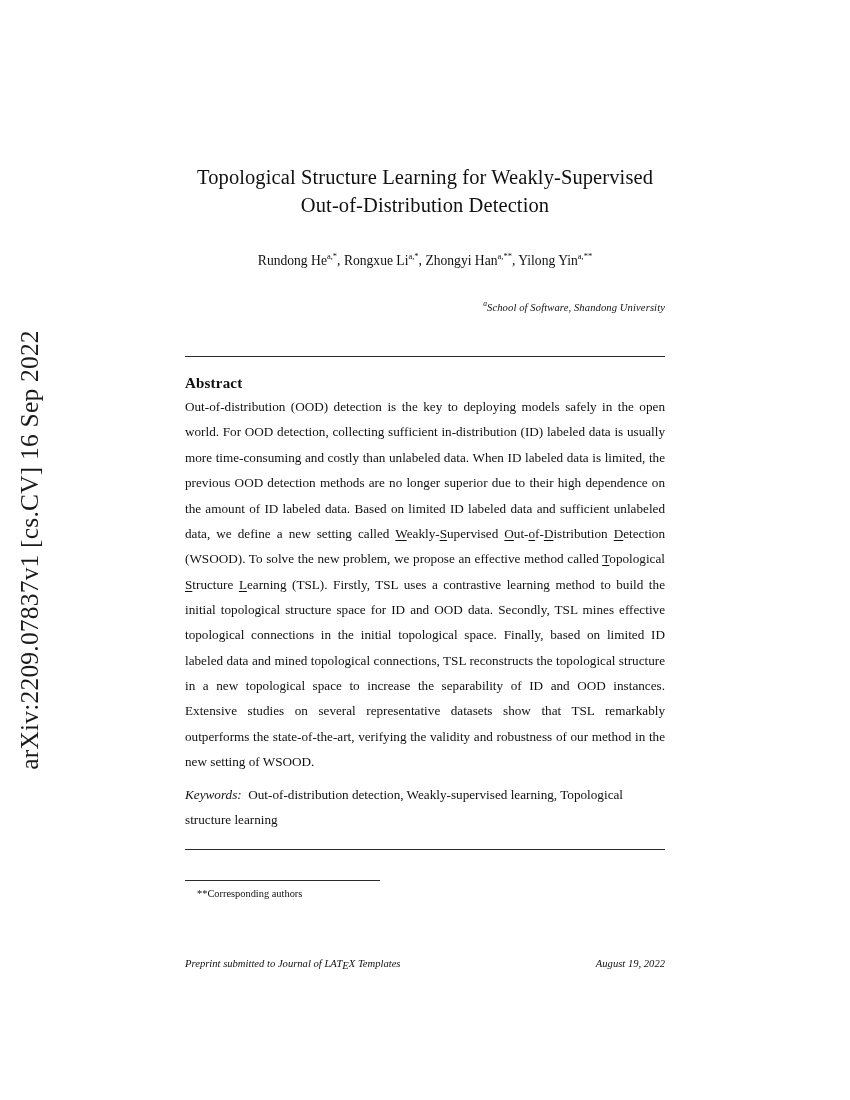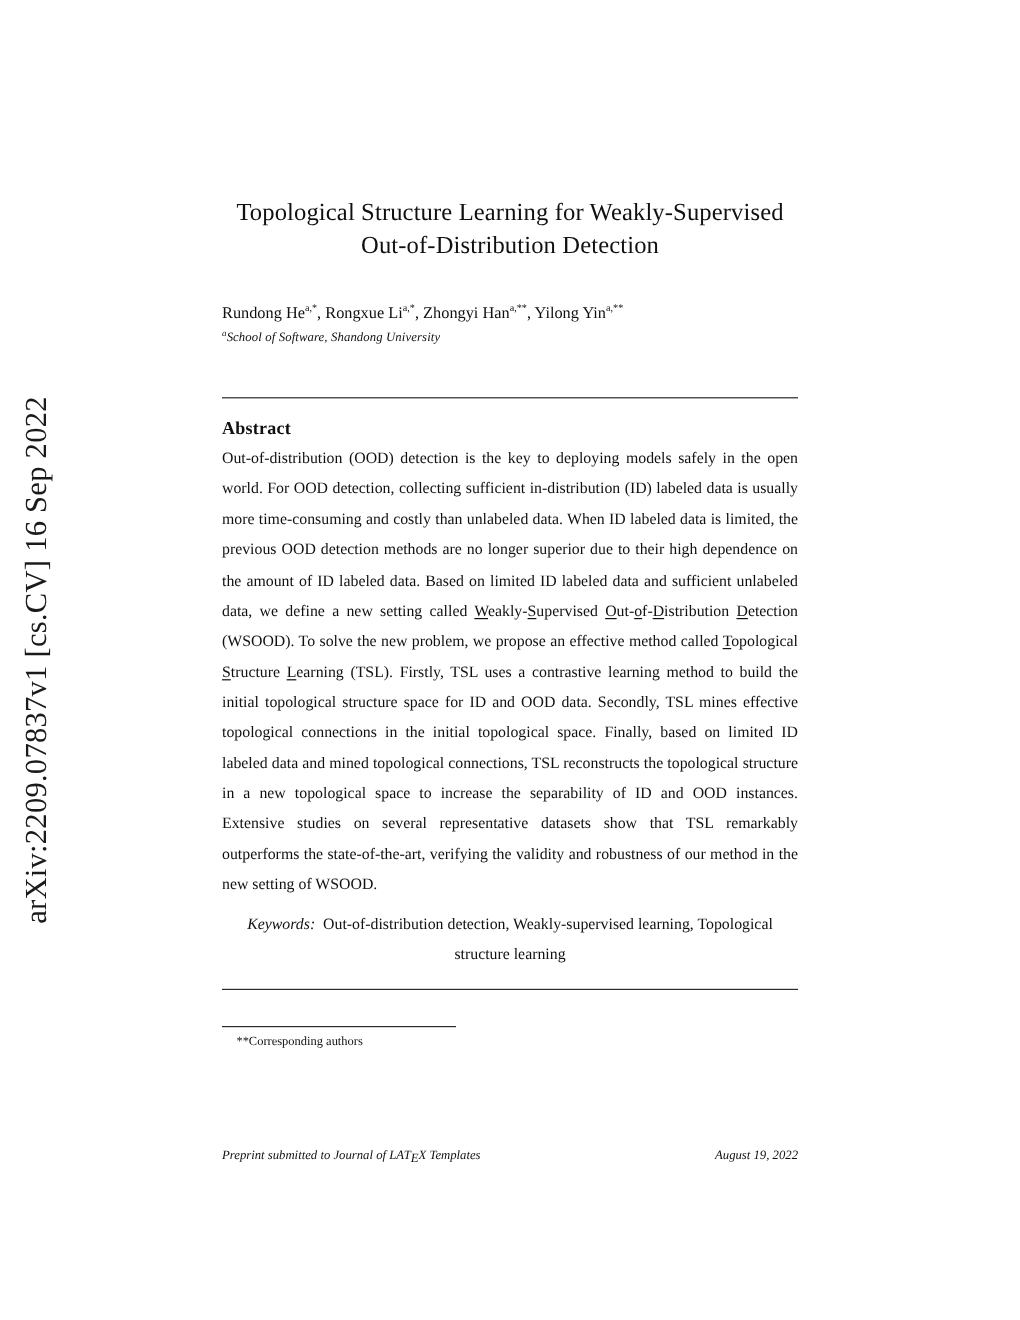--- a/index.html
+++ b/index.html
@@ -50,32 +50,32 @@
   .title {
     margin-top: 163px;
     text-align: center;
     font-size: 20.5px;
     line-height: 1.38;
     letter-spacing: 0.1px;
   }
 
   .authors {
     margin-top: 31px;
-    text-align: left;
+    text-align: center;
     font-size: 13.6px;
     line-height: 1.4;
   }
   .authors sup {
     font-size: 8.5px;
     vertical-align: super;
   }
 
   .affiliation {
-    margin-top: 3px;
-    text-align: left;
+    margin-top: 29px;
+    text-align: right;
     font-size: 10.6px;
     font-style: italic;
     letter-spacing: 0.1px;
   }
   .affiliation sup {
     font-size: 7.5px;
     vertical-align: super;
     font-style: italic;
   }
 
@@ -102,21 +102,21 @@
     text-align: justify;
     text-justify: inter-word;
     hyphens: auto;
   }
   .ul { text-decoration: underline; text-underline-offset: 2px; }
 
   .keywords {
     margin-top: 9px;
     font-size: 13.2px;
     line-height: 1.85;
-    text-align: center;
+    text-align: left;
   }
   .keywords .kw-label {
     font-style: italic;
   }
 
   .footnote-rule {
     border: none;
     border-top: 0.8px solid #2a2a2a;
     width: 195px;
     margin: 0;

